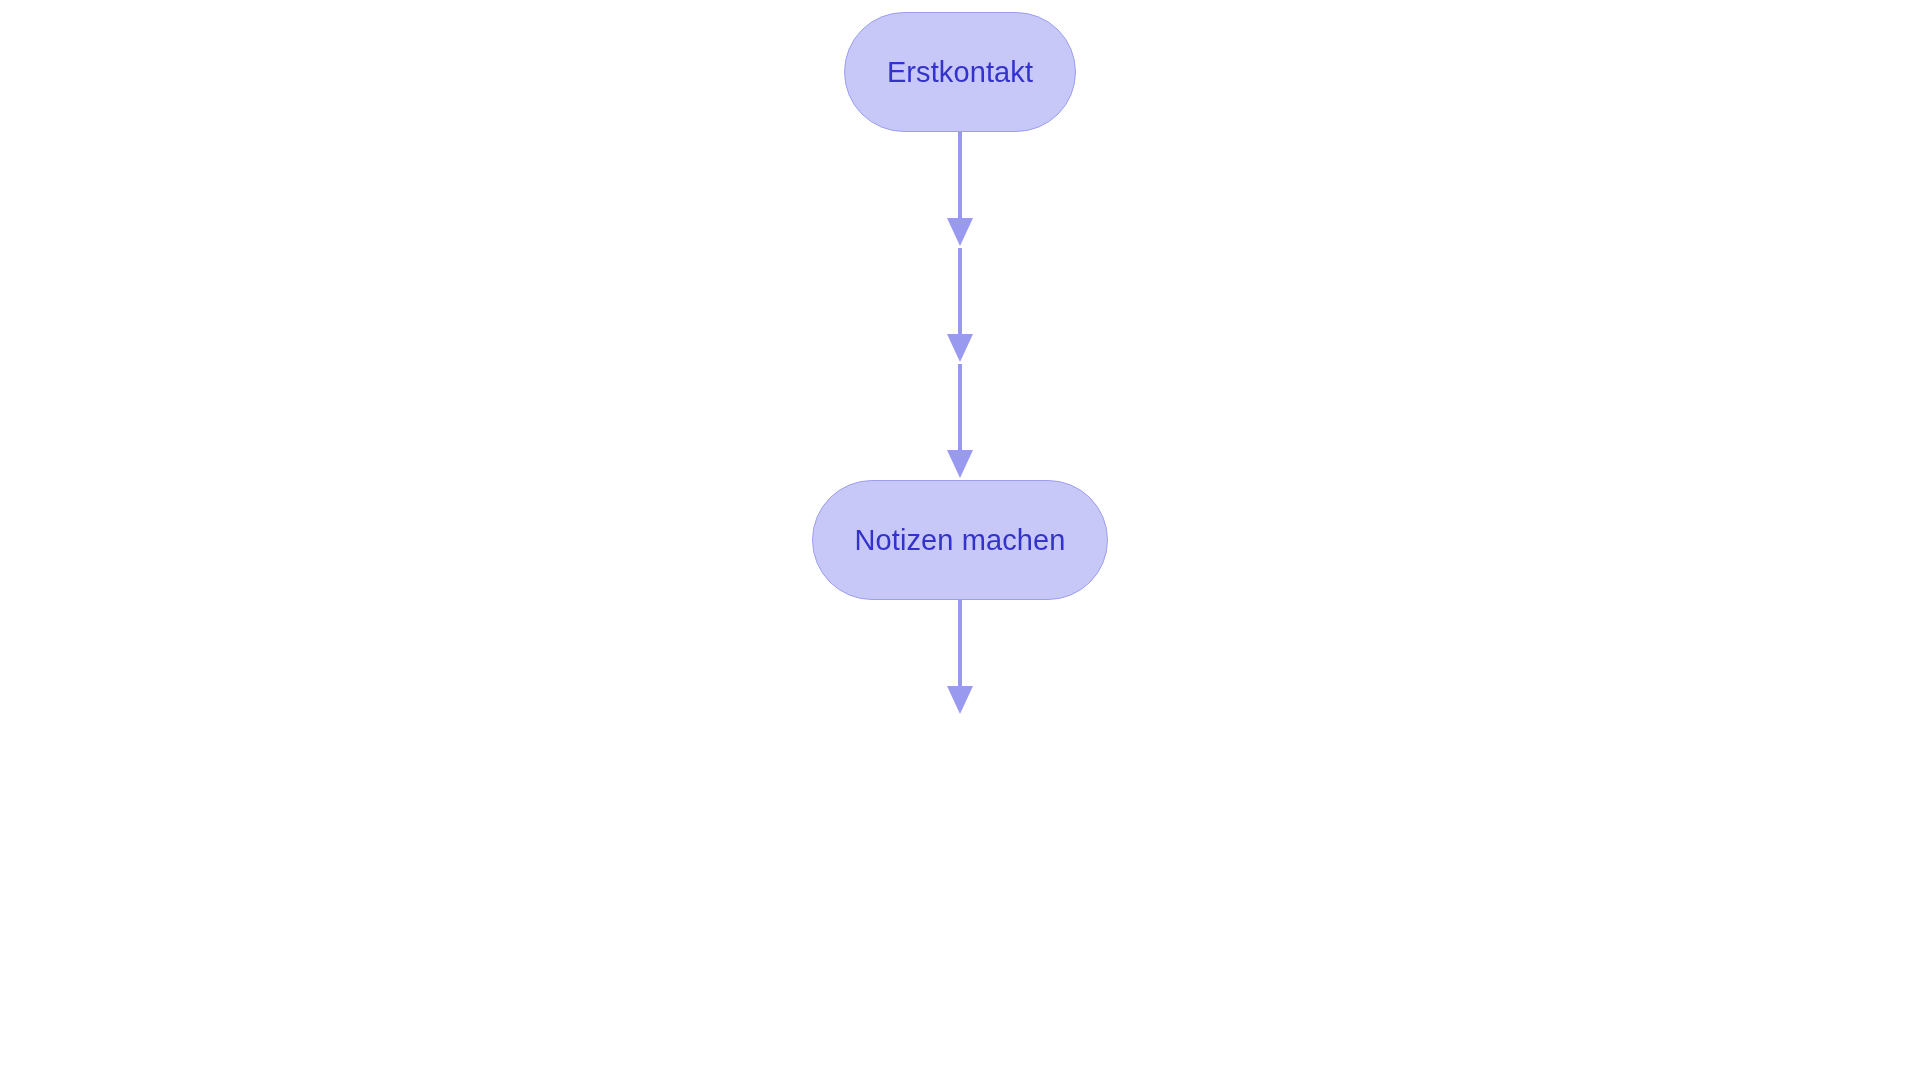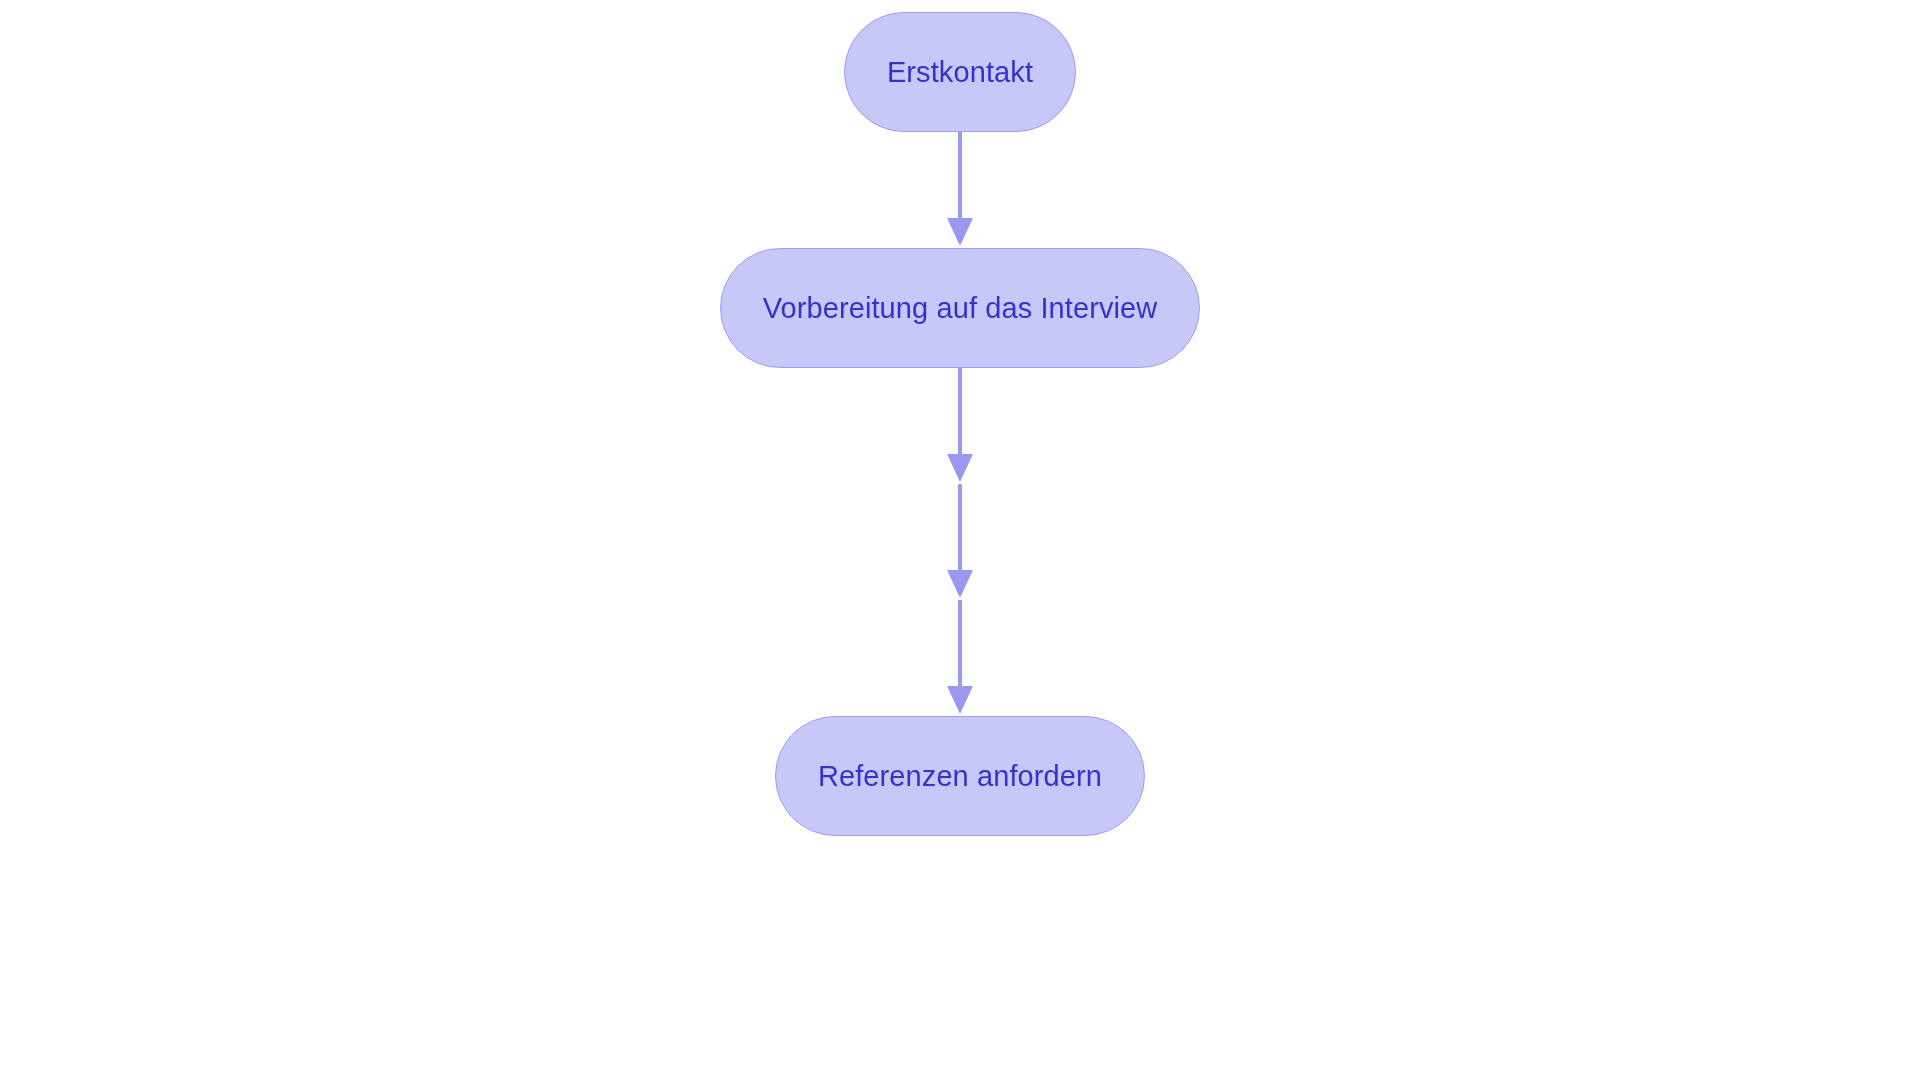--- a/index.html
+++ b/index.html
@@ -77,38 +77,35 @@
 
   <div class="node" id="node-0">
     <span class="node-label">Erstkontakt</span>
   </div>
 
   <svg class="connector" viewBox="0 0 120 116">
     <line class="conn-line" x1="60" y1="0" x2="60" y2="88"></line>
     <polygon class="conn-head" points="47,86 73,86 60,114"></polygon>
   </svg>
 
-  <div class="node" id="node-1">
-    <span class="node-label">Vorbereitung auf das Interview</span>
-  </div>
 
   <svg class="connector" viewBox="0 0 120 116">
     <line class="conn-line" x1="60" y1="0" x2="60" y2="88"></line>
     <polygon class="conn-head" points="47,86 73,86 60,114"></polygon>
   </svg>
 
 
   <svg class="connector" viewBox="0 0 120 116">
     <line class="conn-line" x1="60" y1="0" x2="60" y2="88"></line>
     <polygon class="conn-head" points="47,86 73,86 60,114"></polygon>
   </svg>
 
+  <div class="node" id="node-3">
+    <span class="node-label">Notizen machen</span>
+  </div>
 
   <svg class="connector" viewBox="0 0 120 116">
     <line class="conn-line" x1="60" y1="0" x2="60" y2="88"></line>
     <polygon class="conn-head" points="47,86 73,86 60,114"></polygon>
   </svg>
 
-  <div class="node" id="node-4">
-    <span class="node-label">Referenzen anfordern</span>
-  </div>
 
 </div>
 
 </body></html>

